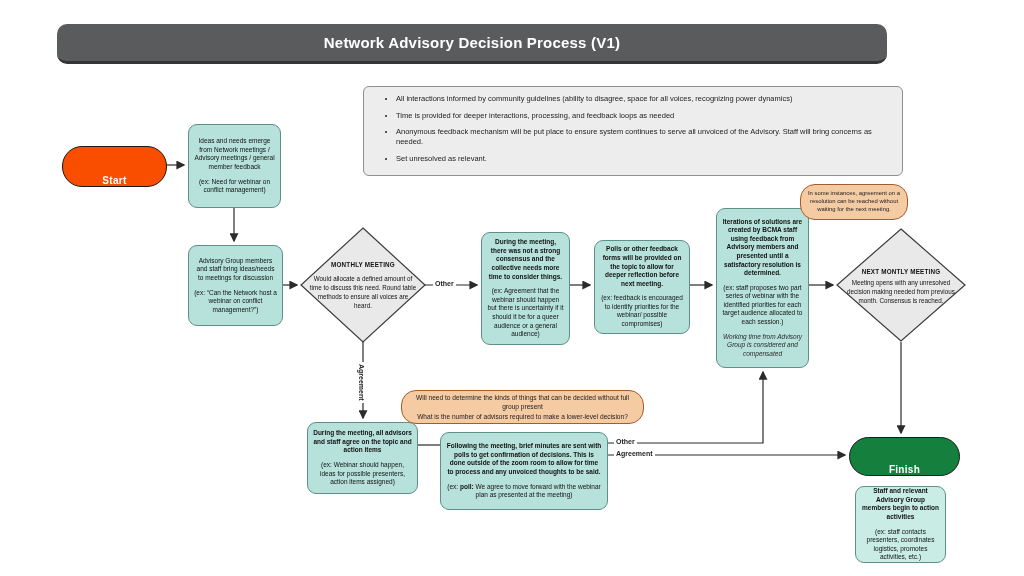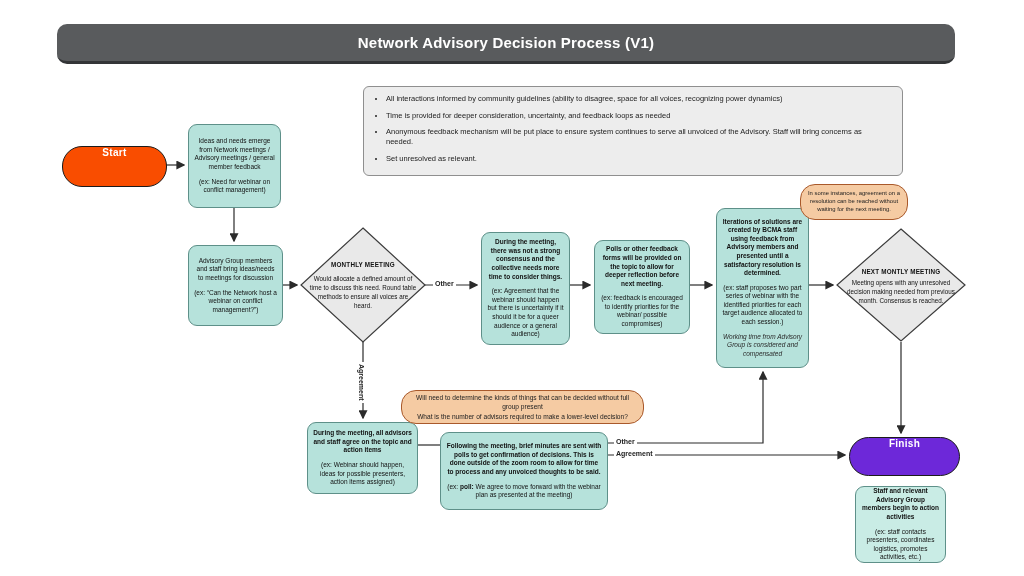--- a/index.html
+++ b/index.html
@@ -2,39 +2,39 @@
 <html><head>
 <meta charset="utf-8">
 <style>
   html,body{margin:0;padding:0;}
   body{
     width:1024px;height:576px;position:relative;background:#ffffff;
     font-family:"Liberation Sans", sans-serif;overflow:hidden;color:#1c1c1c;
   }
   .abs{position:absolute;}
   .title-bar{
-    left:57px;top:24px;width:898px;height:37px;background:#595B5D;
+    left:57px;top:24px;width:830px;height:37px;background:#595B5D;
     border-radius:10px;border-bottom:3px solid #333537;
     display:flex;align-items:center;justify-content:center;
     color:#ffffff;font-weight:bold;font-size:15px;letter-spacing:.2px;
   }
   .notes{
     left:363px;top:86px;width:540px;height:90px;background:#EDEDED;
     border:1px solid #8f8f8f;border-radius:6px;box-sizing:border-box;
-    padding:7px 12px 4px 6px;
+    padding:7px 12px 4px 16px;
   }
   .notes ul{margin:0;padding-left:16px;}
   .notes li{font-size:7.5px;line-height:1.35;margin-bottom:6.5px;color:#222;}
   .pill{
-    display:flex;align-items:flex-start;justify-content:center;
+    display:flex;align-items:flex-end;justify-content:center;
     border-radius:20px;border:1.6px solid #1b1b1b;color:#fff;
     font-weight:bold;font-size:10px;letter-spacing:.3px;
   }
   .pill.start{left:62px;top:146px;width:103px;height:39px;background:#F94D00;}
-  .pill.finish{left:849px;top:437px;width:109px;height:37px;background:#6d28d9;}
+  .pill.finish{left:849px;top:437px;width:109px;height:37px;background:#15803d;}
   .node{
     background:#B6E2DB;border:1px solid #5E9089;border-radius:9px;
     box-sizing:border-box;display:flex;flex-direction:column;align-items:center;
     justify-content:center;text-align:center;padding:4px 5px;gap:6px;
     font-size:6.5px;line-height:1.32;color:#111;
   }
   .node.light{background:#C9ECE5;}
   .node .hd{font-weight:bold;}
   .node .ital{font-style:italic;color:#2a2a2a;}
   .callout{
@@ -83,21 +83,21 @@
   <polygon points="901,229 965,285 901,341 837,285" fill="#E9E9E9" stroke="#3c3c3c" stroke-width="1.2"></polygon>
 </svg>
 
 <div class="abs title-bar">
   <span>Network Advisory Decision Process (V1)</span>
 </div>
 
 <div class="abs notes">
   <ul>
     <li>All interactions informed by community guidelines (ability to disagree, space for all voices, recognizing power dynamics)</li>
-    <li>Time is provided for deeper consideration, uncertainty, and feedback loops as needed</li>
+    <li>Time is provided for deeper interactions, processing, and feedback loops as needed</li>
     <li>Anonymous feedback mechanism will be put place to ensure system continues to serve all unvoiced of the Advisory. Staff will bring concerns as needed.</li>
     <li>Set unresolved as relevant.</li>
   </ul>
 </div>
 
 <div class="abs pill start">
   <span>Start</span>
 </div>
 <div class="abs pill finish">
   <span>Finish</span>

